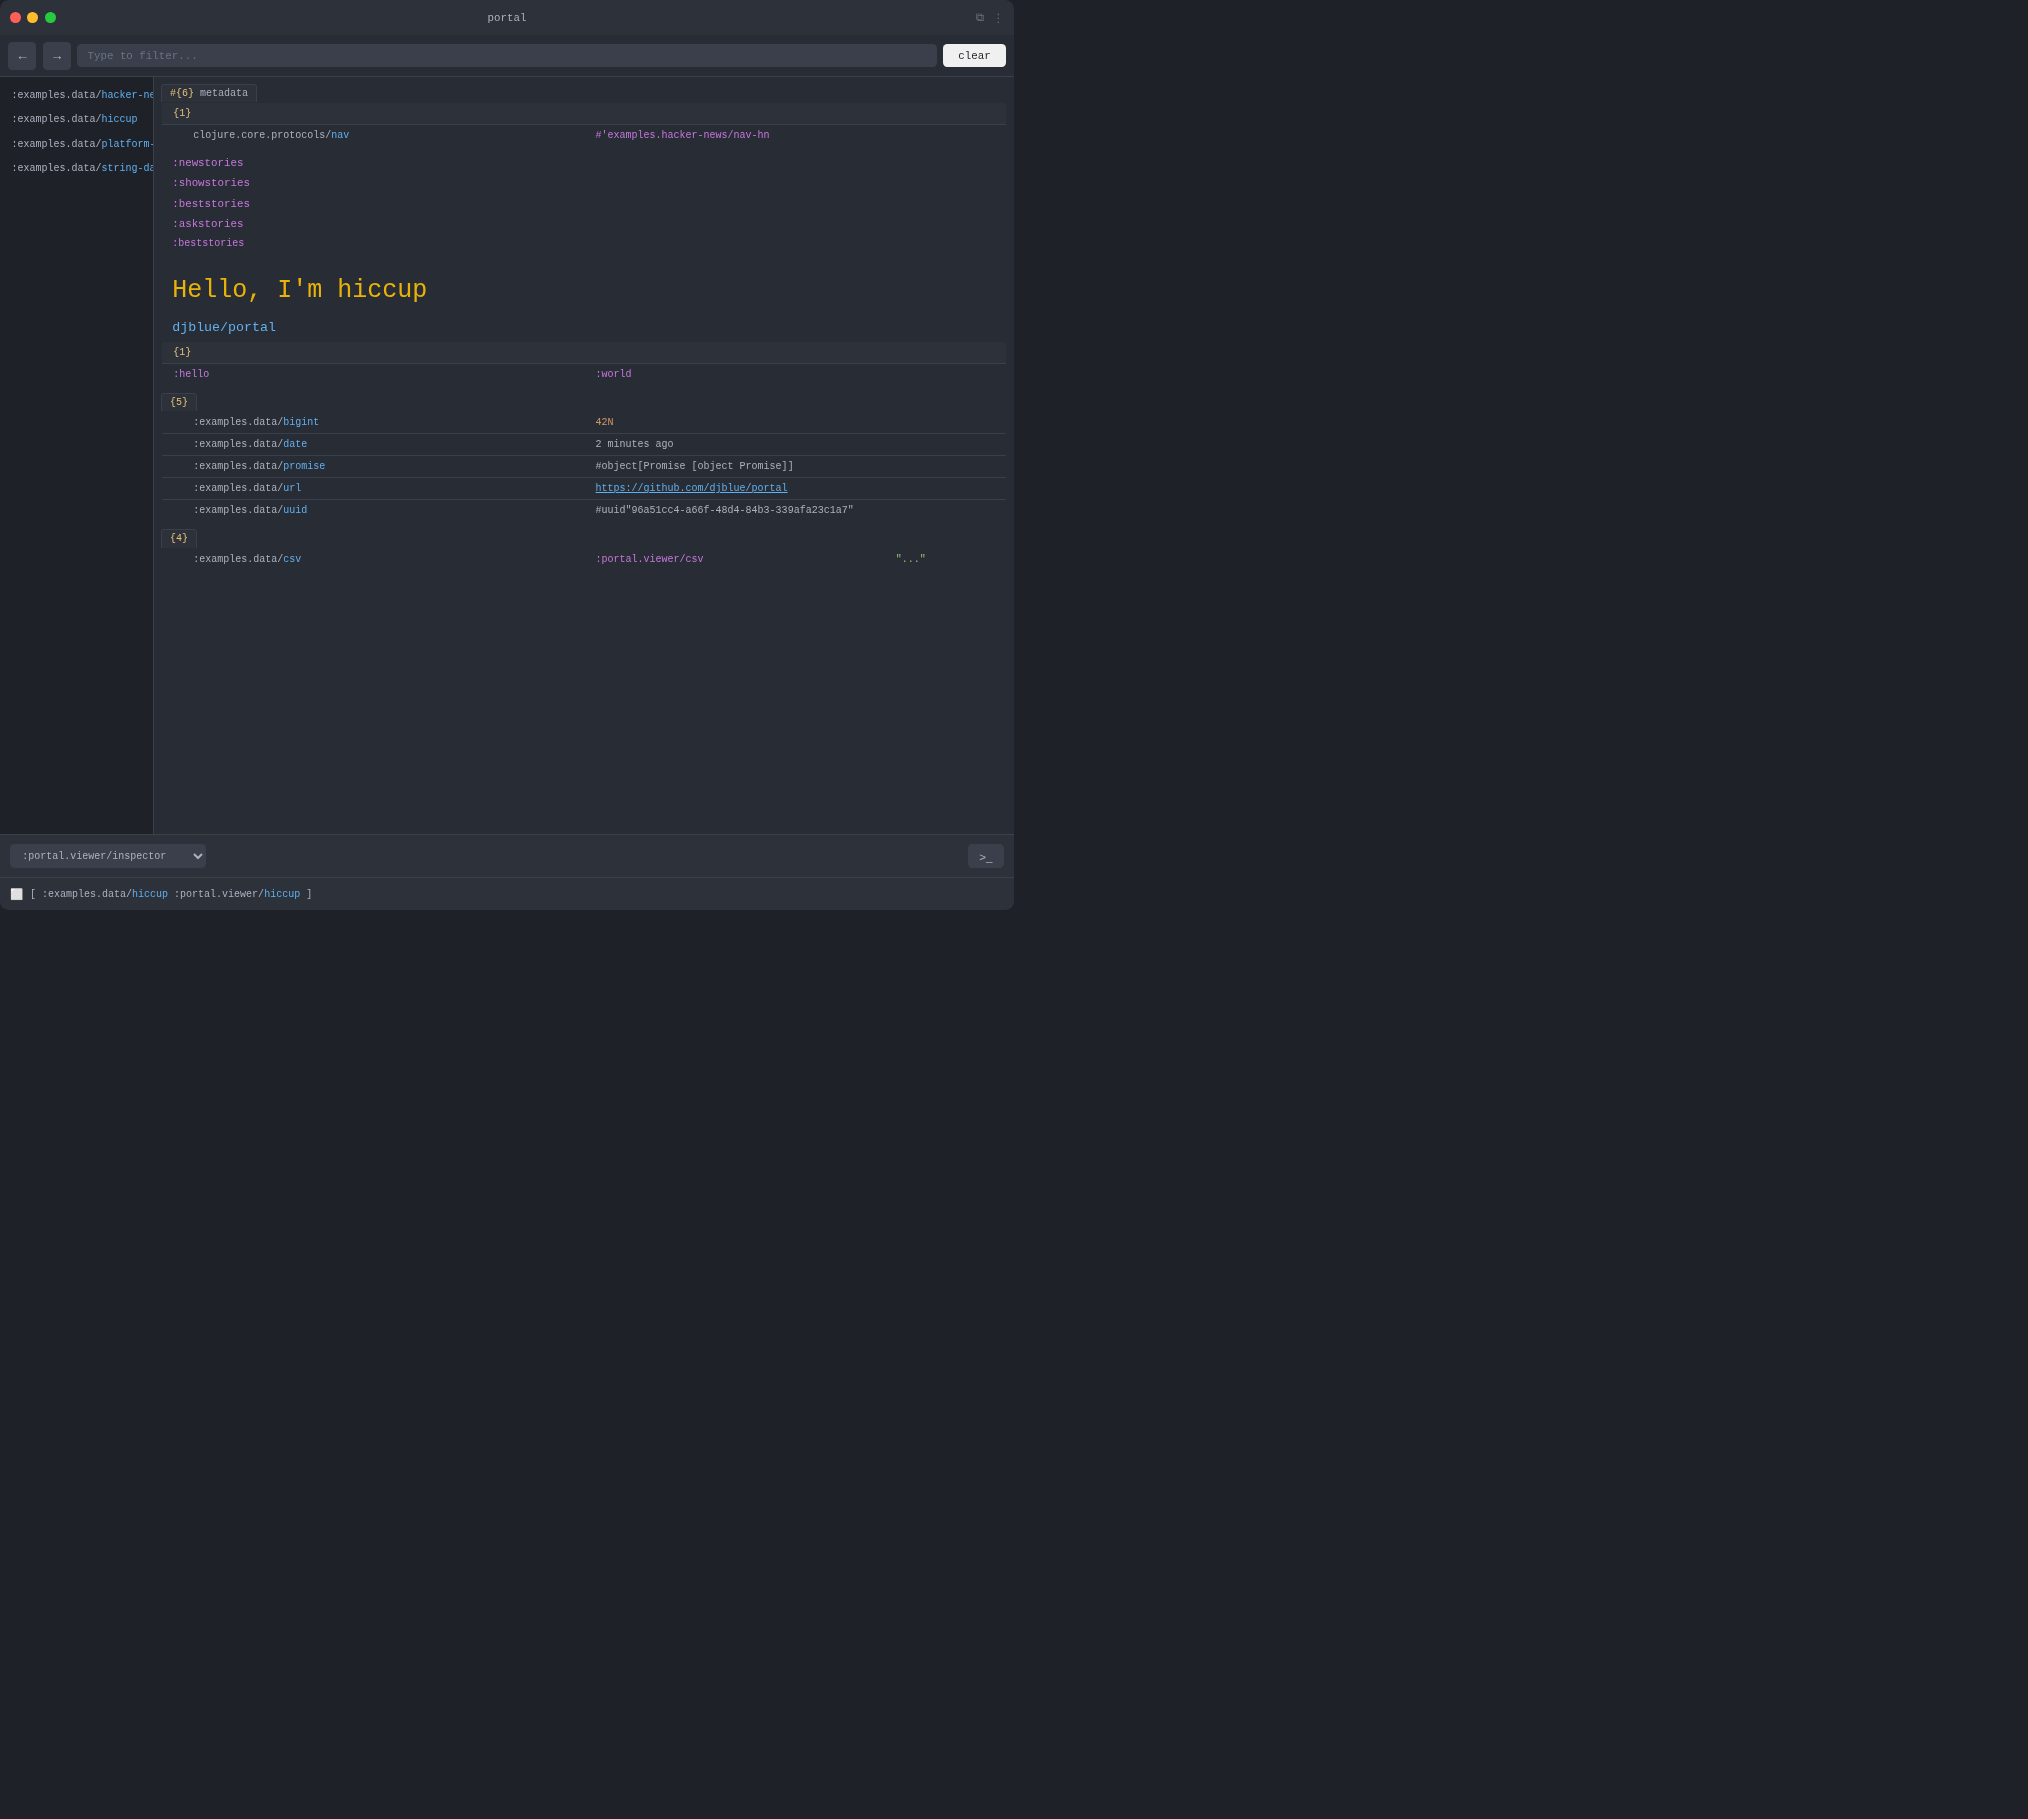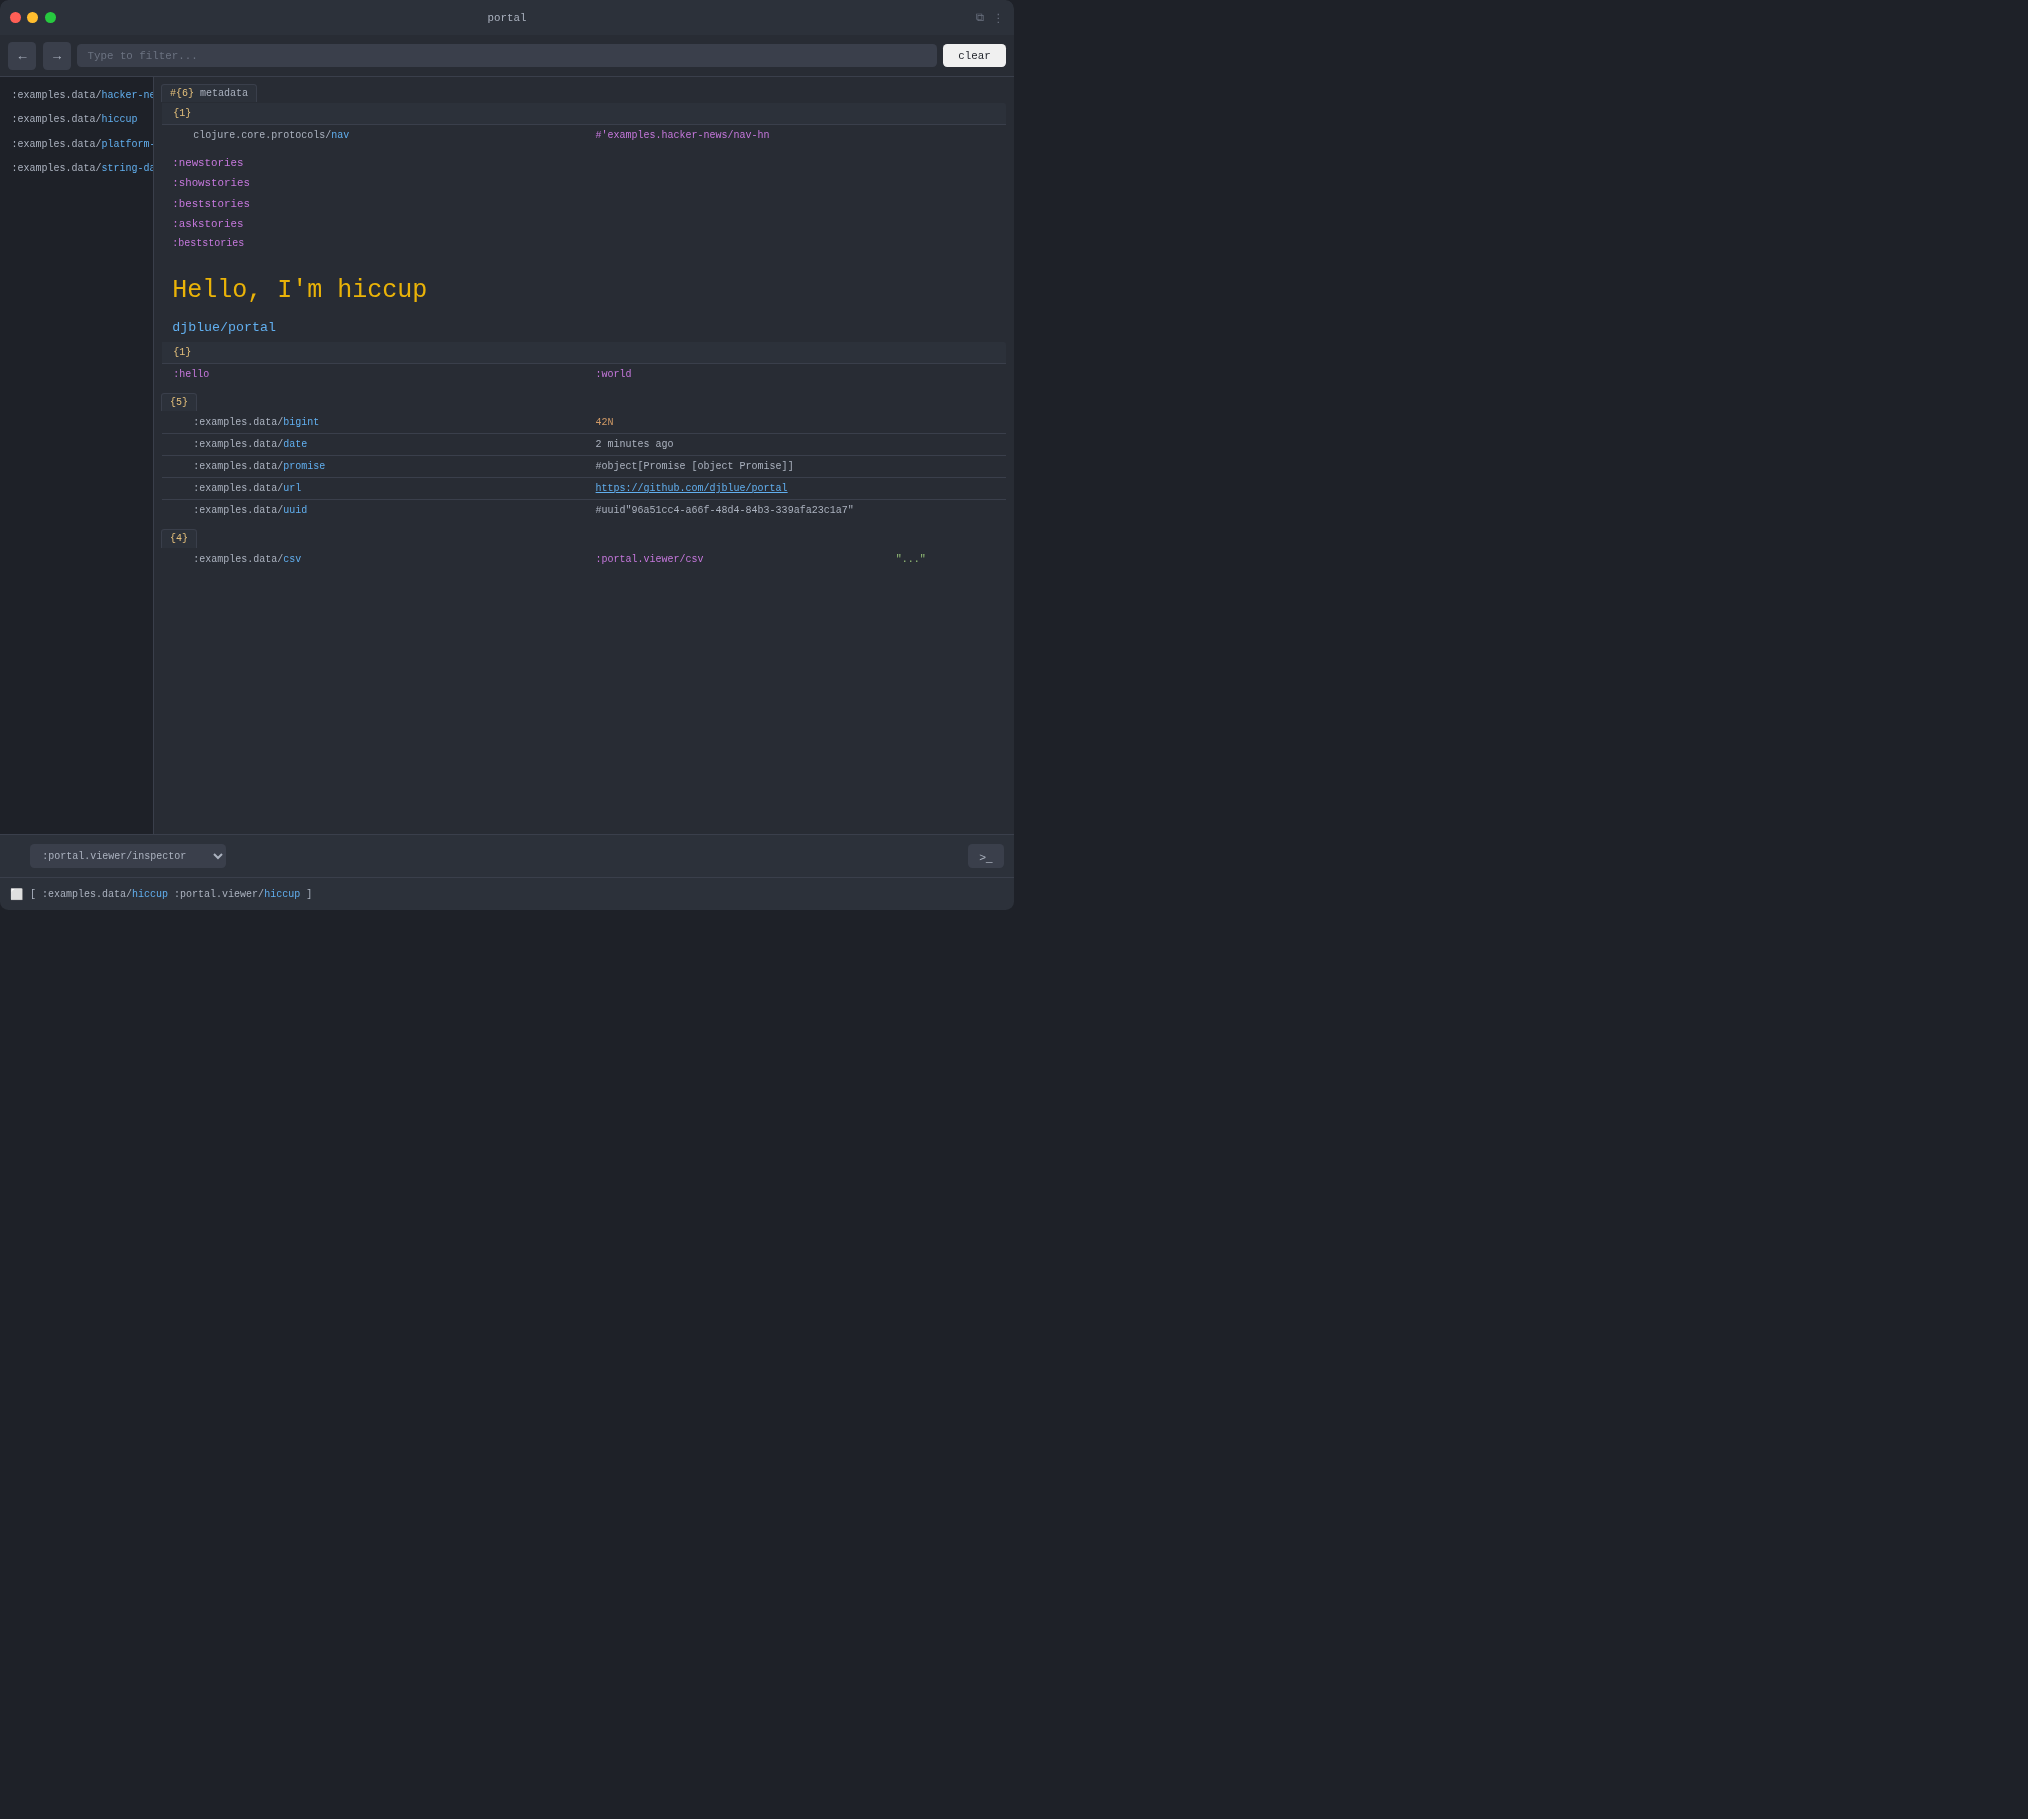--- a/index.html
+++ b/index.html
@@ -211,21 +211,20 @@
       background: #3a3f4b;
       border: none;
       color: #abb2bf;
       padding: 5.8px 23px 5.8px 8.3px;
       border-radius: 4.2px;
       font-family: inherit;
       font-size: 10px;
       outline: none;
       cursor: pointer;
       appearance: auto;
-      margin-left: 20px;
     }
     .terminal-btn {
       background: #3a3f4b;
       border: none;
       color: #abb2bf;
       padding: 5.8px 11.6px;
       border-radius: 4.2px;
       cursor: pointer;
       font-size: 11.6px;
     }

